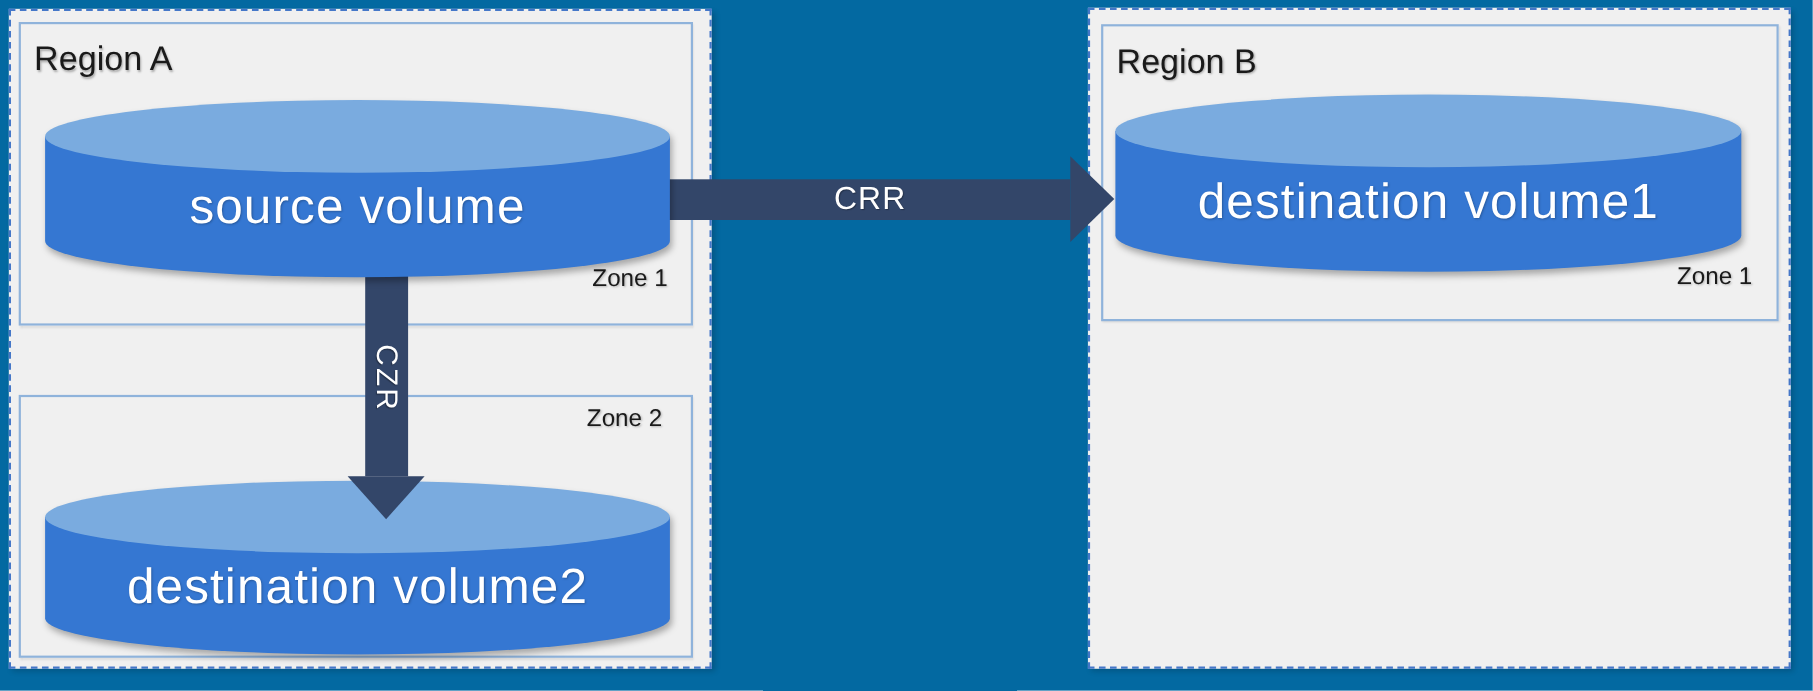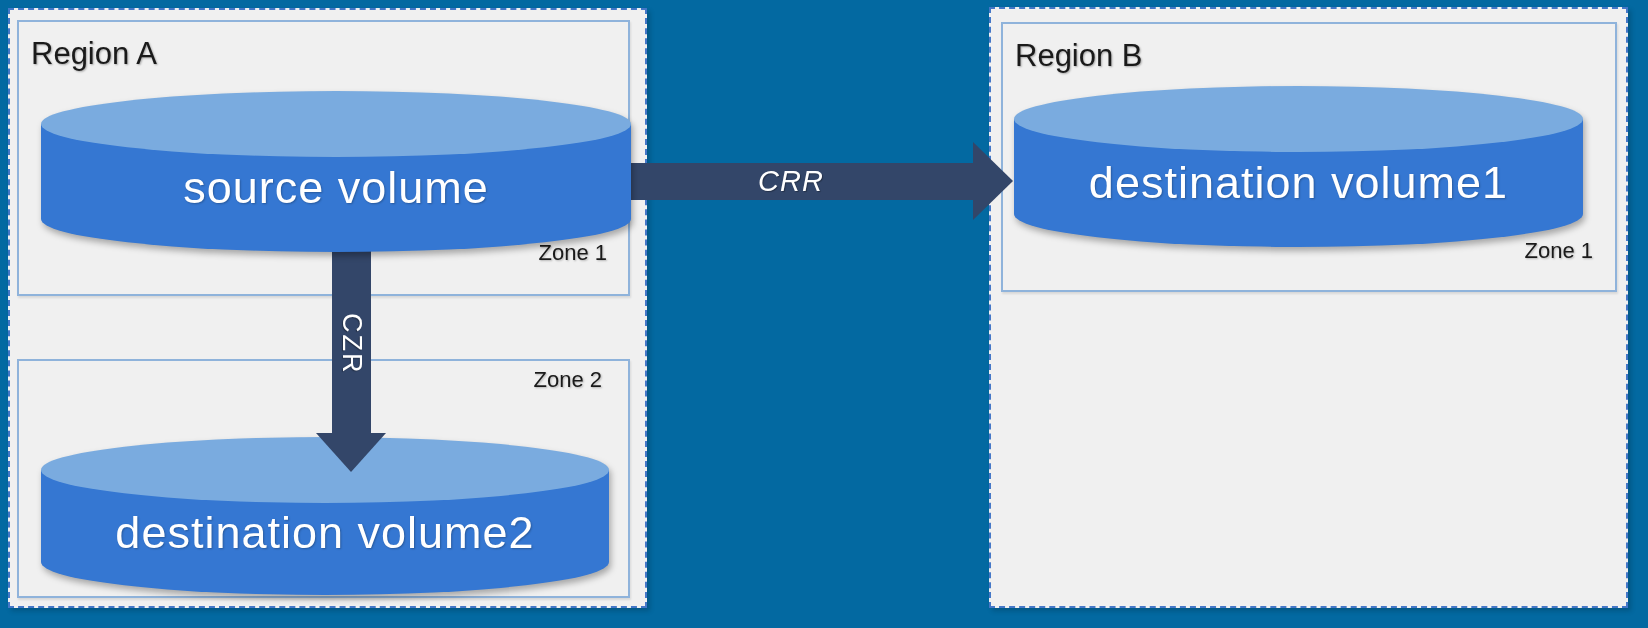--- a/index.html
+++ b/index.html
@@ -46,21 +46,21 @@
   }
   .zone-label-br  { right: 21px; bottom: 28px; }
   .zone-label-tr  { right: 26px; top: 6px; }
   .zone-label-brb { right: 22px; bottom: 26px; }
 
   
   .cylinder {
     position: absolute;
     filter: drop-shadow(2px 4px 3px rgba(0,0,0,0.30));
   }
-  .cyl-src  { left: 22px; top: 69px; width: 568px; height: 161px; z-index: 4; padding-left: 22px; }
+  .cyl-src  { left: 22px; top: 69px; width: 568px; height: 161px; z-index: 4; }
   .cyl-d2   { left: 22px; top: 76px; width: 568px; height: 158px; z-index: 2; }
   .cyl-d1   { left: 11px; top: 62px; width: 569px; height: 161px; z-index: 2; }
   .cyl-top {
     position: absolute; left: 0; top: 0; width: 100%; height: 66px;
     border-radius: 50%;
     background: var(--cylinder-top, #7AABDF);
     z-index: 2;
   }
   .cyl-body {
     position: absolute; left: 0; top: 33px; right: 0; bottom: 0;
@@ -88,21 +88,20 @@
     position: absolute; left: 398px; top: 0; width: 0; height: 0;
     border-top: 39px solid transparent;
     border-bottom: 39px solid transparent;
     border-left: 40px solid var(--arrow, #334669);
   }
   .crr-label {
     position: absolute; left: 34px; top: 21px; width: 364px; height: 37px;
     display: flex; align-items: center; justify-content: center;
     color: #FFFFFF; font-size: 29px; letter-spacing: 1px;
     text-shadow: 1px 1px 1px rgba(0,0,0,0.3);
-    font-style: italic;
   }
   .arrow-czr { left: 316px; top: 228px; width: 71px; height: 244px; }
   .czr-shaft {
     position: absolute; left: 16px; top: 0; width: 39px; height: 205px;
     background: var(--arrow, #334669);
   }
   .czr-head {
     position: absolute; left: 0; top: 205px; width: 0; height: 0;
     border-left: 35px solid transparent;
     border-right: 35px solid transparent;

